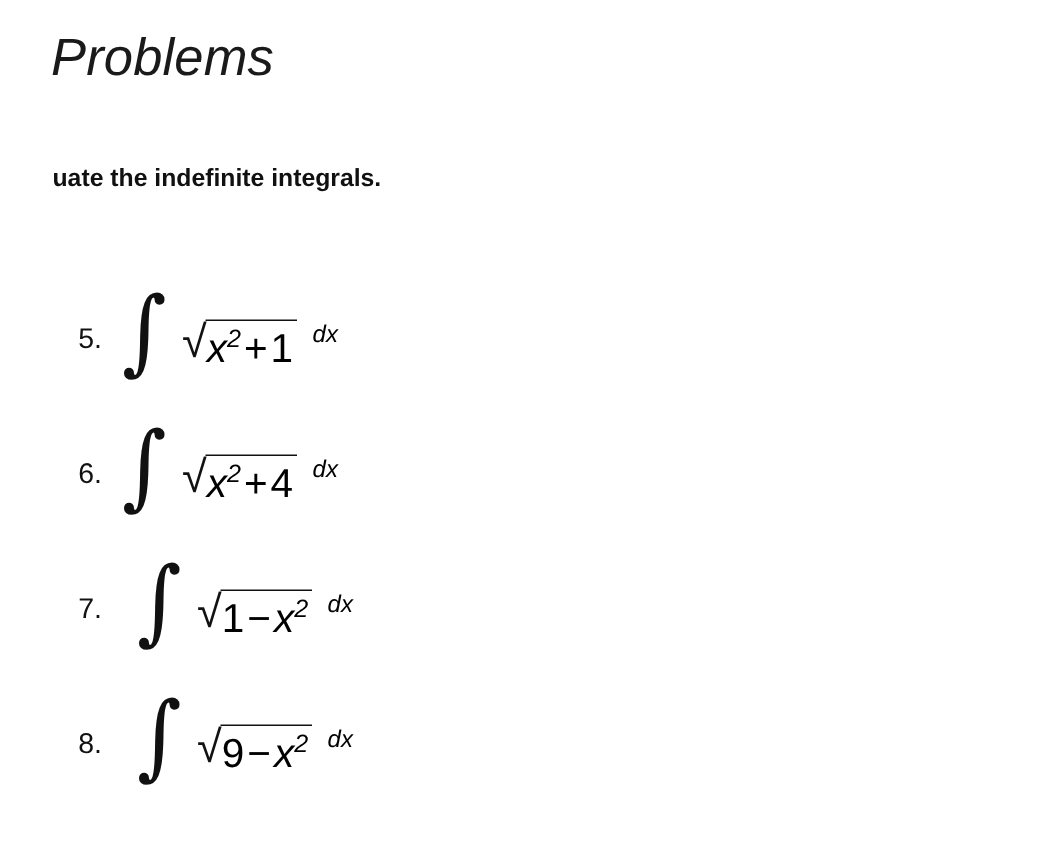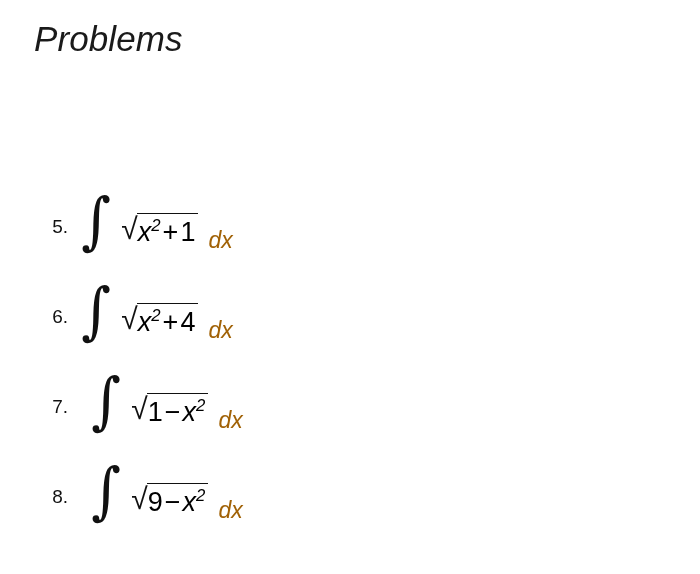--- a/index.html
+++ b/index.html
@@ -134,36 +134,37 @@
     font-size: 0.62em;
     vertical-align: super;
     line-height: 0;
     font-style: italic;
   }
   .radicand .op {
     font-style: normal;
     padding: 0 2px;
   }
   .differential {
-    font-size: 23px;
+    font-size: 16px;
     font-style: italic;
     margin-left: 10px;
-    margin-top: 29px;
-    color: #a16207;
+    margin-top: 17px;
+    color: #000000;
     white-space: nowrap;
   }
 </style>
 </head>
 <body>
 
 <div class="page">
 
   <div class="page-title">Problems</div>
 
   <div class="instructions">
+    <span class="line">uate the indefinite integrals.</span>
   </div>
 
   <div class="problem-list">
 
     <div class="problem">
       <span class="problem-number">5.</span>
       <span class="expr">
         <span class="integral">∫</span>
         <span class="radical">
           <span class="radical-sign">√</span>

